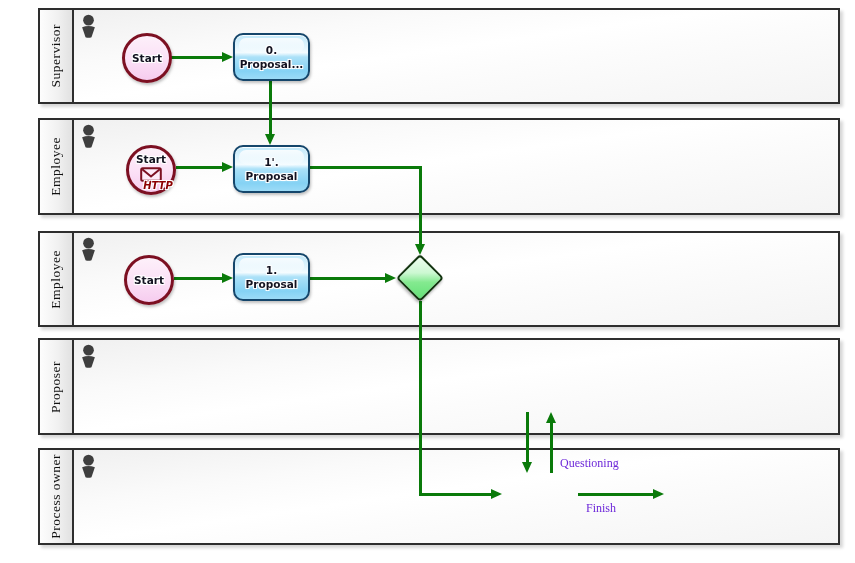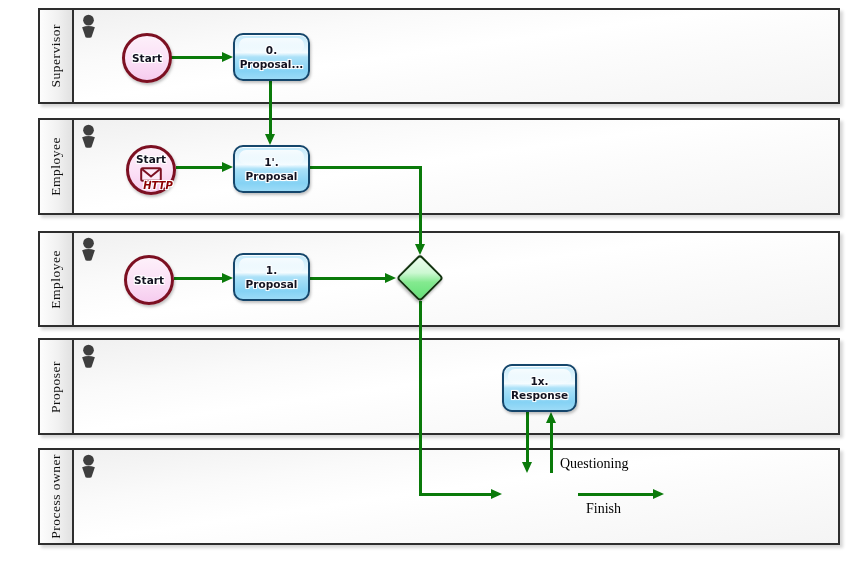--- a/index.html
+++ b/index.html
@@ -80,21 +80,21 @@
   
   .edge { position:absolute; background:#0a7a0a; z-index:3; }
   .edge.h { height:3px; }
   .edge.v { width:3px; }
   .ar { position:absolute; width:0; height:0; z-index:4; }
   .ar.r { border-top:5.5px solid transparent; border-bottom:5.5px solid transparent; border-left:11px solid #0a7a0a; }
   .ar.d { border-left:5.5px solid transparent; border-right:5.5px solid transparent; border-top:11px solid #0a7a0a; }
   .ar.u { border-left:5.5px solid transparent; border-right:5.5px solid transparent; border-bottom:11px solid #0a7a0a; }
   .edge-label {
     position:absolute; font-family:"Liberation Serif","DejaVu Serif",serif;
-    font-size:14px; color:#000000; z-index:6; white-space:nowrap;
+    font-size:12px; color:#6d28d9; z-index:6; white-space:nowrap;
   }
 
   .start-inner-label { margin-top:-2px; }
   .envelope { margin-top:1px; position:relative; z-index:2; }
 </style>
 </head>
 <body>
 
 <div id="canvas">
 
@@ -225,18 +225,15 @@
   </div>
 
   <div class="event start" style="left:124px;top:255px;">
     <span class="node-label">Start</span>
   </div>
   <div class="task" style="left:233px;top:253px;width:77px;height:48px;">
     <span class="node-label"><span>1.</span><br><span>Proposal</span></span>
   </div>
   <div class="gateway"></div>
 
-  <div class="task" style="left:502px;top:364px;width:75px;height:48px;">
-    <span class="node-label"><span>1x.</span><br><span>Response</span></span>
-  </div>
 
 
 </div>
 
 </body></html>

